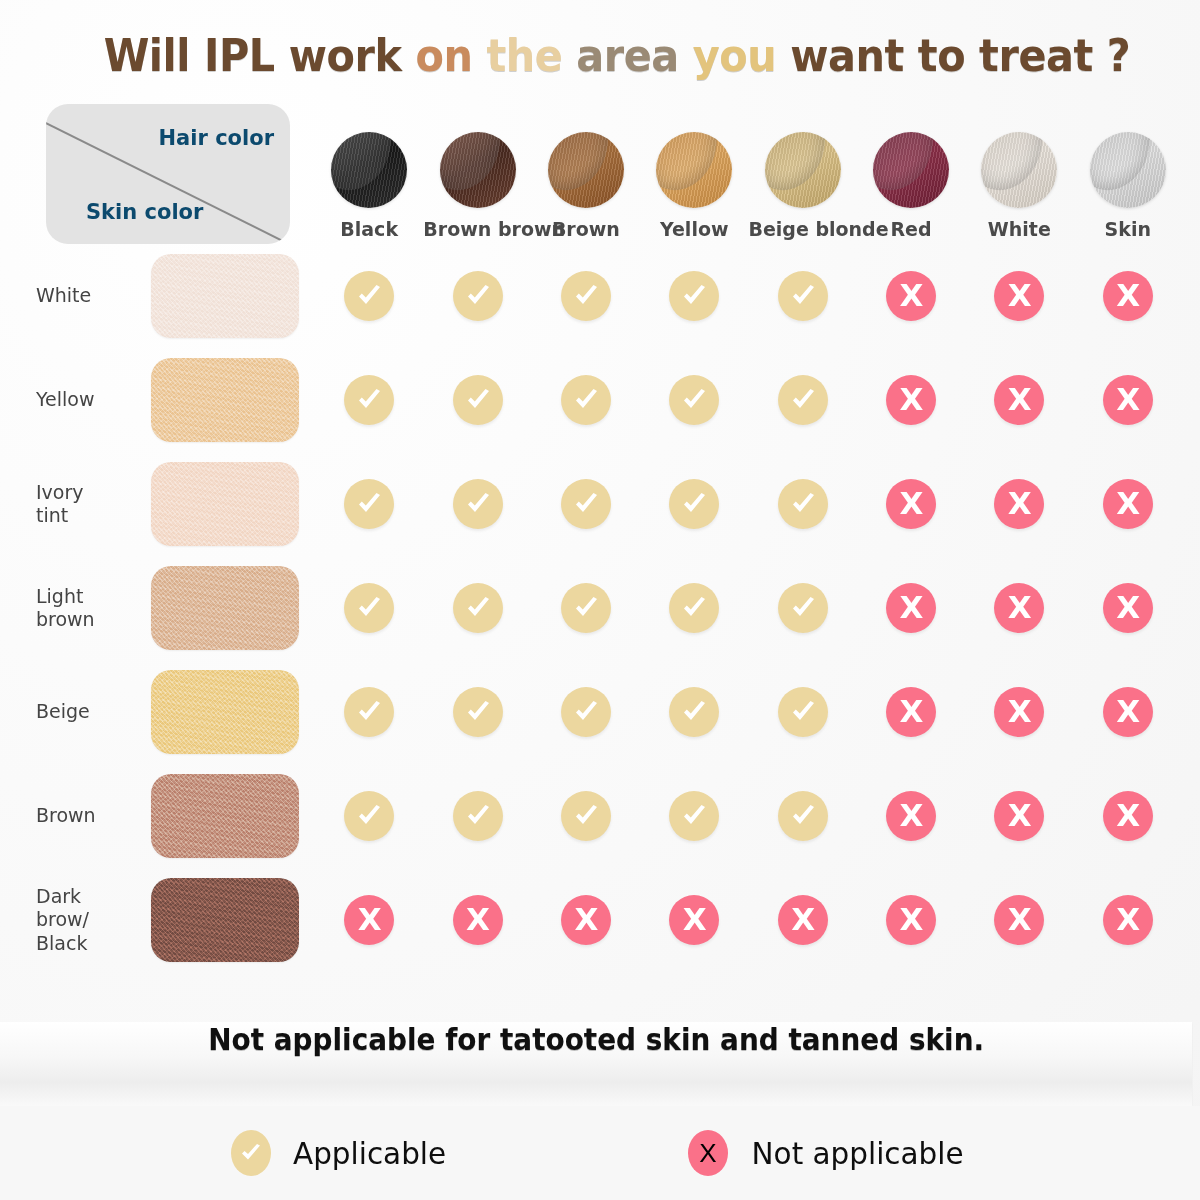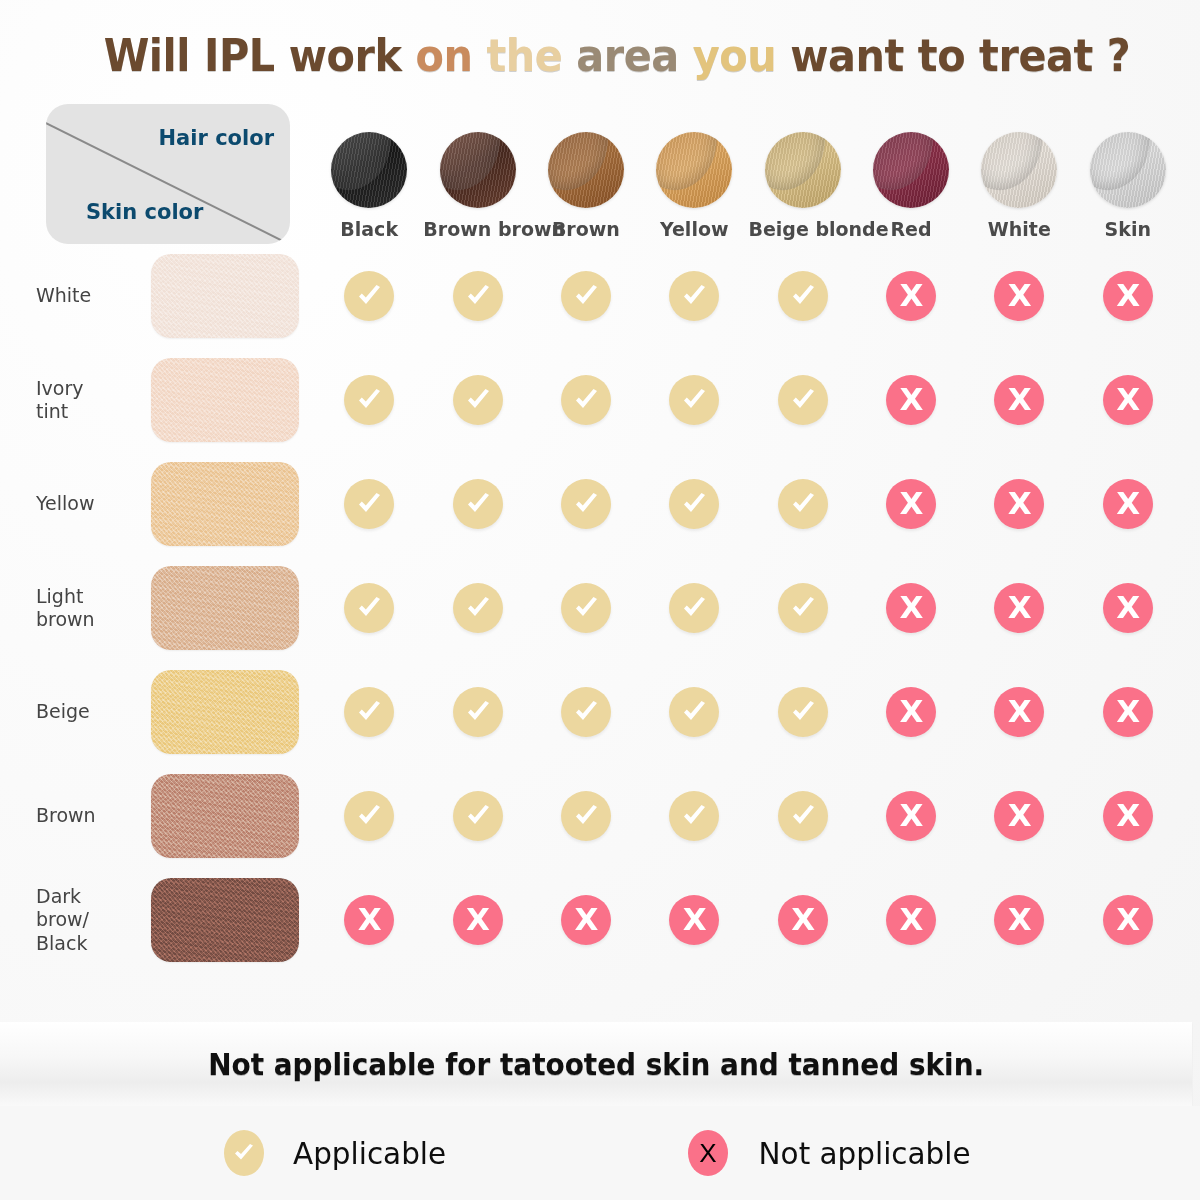--- a/index.html
+++ b/index.html
@@ -200,21 +200,20 @@
 
   
   .banner {
     position: absolute;
     left: 0;
     right: 8px;
     top: 1022px;
     height: 84px;
     background: linear-gradient(180deg, #ffffff 0%, #f7f7f7 42%, #ededed 72%, #f9f9f9 100%);
     display: flex;
-    align-items: center;
     justify-content: center;
     box-shadow: 0 1px 2px rgba(0,0,0,0.05);
   }
   .banner-text {
     font-size: 30px;
     font-weight: bold;
     color: #101010;
     font-family: "DejaVu Sans", sans-serif;
     transform: scaleX(0.93);
     text-shadow: 0 1px 0 rgba(0,0,0,0.25);
@@ -228,21 +227,21 @@
     height: 94px;
     background: #f7f7f7;
     display: flex;
     align-items: center;
     justify-content: center;
     gap: 238px;
   }
   .legend-item {
     display: flex;
     align-items: center;
-    gap: 25px;
+    gap: 18px;
   }
   .legend-badge {
     width: 40px;
     height: 46px;
     border-radius: 50%;
     display: flex;
     align-items: center;
     justify-content: center;
   }
   .legend-badge.ok { background: #ecd79f; }
@@ -386,65 +385,65 @@
                 <span class="xmark">X</span>
               </div></td>
             <td class="cell"><div class="badge no">
                 <span class="xmark">X</span>
               </div></td>
             <td class="cell"><div class="badge no">
                 <span class="xmark">X</span>
               </div></td>
           </tr>
           <tr class="data-row">
+            <td class="row-label">Yellow</td>
+            <td class="skin-cell">
+              <div class="skin-swatch" style="background: rgb(236, 200, 154);">
+                <div class="tex"></div>
+              </div>
+            </td>
+            <td class="cell"><div class="badge ok">
+                <svg width="26" height="24" viewBox="0 0 26 24" aria-hidden="true">
+                  <path d="M3 12.5 L10 20 L24 3 L20.5 1 L9.8 13.5 L5.8 9.5 Z" fill="#ffffff"></path>
+                </svg>
+              </div></td>
+            <td class="cell"><div class="badge ok">
+                <svg width="26" height="24" viewBox="0 0 26 24" aria-hidden="true">
+                  <path d="M3 12.5 L10 20 L24 3 L20.5 1 L9.8 13.5 L5.8 9.5 Z" fill="#ffffff"></path>
+                </svg>
+              </div></td>
+            <td class="cell"><div class="badge ok">
+                <svg width="26" height="24" viewBox="0 0 26 24" aria-hidden="true">
+                  <path d="M3 12.5 L10 20 L24 3 L20.5 1 L9.8 13.5 L5.8 9.5 Z" fill="#ffffff"></path>
+                </svg>
+              </div></td>
+            <td class="cell"><div class="badge ok">
+                <svg width="26" height="24" viewBox="0 0 26 24" aria-hidden="true">
+                  <path d="M3 12.5 L10 20 L24 3 L20.5 1 L9.8 13.5 L5.8 9.5 Z" fill="#ffffff"></path>
+                </svg>
+              </div></td>
+            <td class="cell"><div class="badge ok">
+                <svg width="26" height="24" viewBox="0 0 26 24" aria-hidden="true">
+                  <path d="M3 12.5 L10 20 L24 3 L20.5 1 L9.8 13.5 L5.8 9.5 Z" fill="#ffffff"></path>
+                </svg>
+              </div></td>
+            <td class="cell"><div class="badge no">
+                <span class="xmark">X</span>
+              </div></td>
+            <td class="cell"><div class="badge no">
+                <span class="xmark">X</span>
+              </div></td>
+            <td class="cell"><div class="badge no">
+                <span class="xmark">X</span>
+              </div></td>
+          </tr>
+          <tr class="data-row">
             <td class="row-label">Ivory<br>tint</td>
             <td class="skin-cell">
               <div class="skin-swatch" style="background: rgb(243, 217, 200);">
-                <div class="tex"></div>
-              </div>
-            </td>
-            <td class="cell"><div class="badge ok">
-                <svg width="26" height="24" viewBox="0 0 26 24" aria-hidden="true">
-                  <path d="M3 12.5 L10 20 L24 3 L20.5 1 L9.8 13.5 L5.8 9.5 Z" fill="#ffffff"></path>
-                </svg>
-              </div></td>
-            <td class="cell"><div class="badge ok">
-                <svg width="26" height="24" viewBox="0 0 26 24" aria-hidden="true">
-                  <path d="M3 12.5 L10 20 L24 3 L20.5 1 L9.8 13.5 L5.8 9.5 Z" fill="#ffffff"></path>
-                </svg>
-              </div></td>
-            <td class="cell"><div class="badge ok">
-                <svg width="26" height="24" viewBox="0 0 26 24" aria-hidden="true">
-                  <path d="M3 12.5 L10 20 L24 3 L20.5 1 L9.8 13.5 L5.8 9.5 Z" fill="#ffffff"></path>
-                </svg>
-              </div></td>
-            <td class="cell"><div class="badge ok">
-                <svg width="26" height="24" viewBox="0 0 26 24" aria-hidden="true">
-                  <path d="M3 12.5 L10 20 L24 3 L20.5 1 L9.8 13.5 L5.8 9.5 Z" fill="#ffffff"></path>
-                </svg>
-              </div></td>
-            <td class="cell"><div class="badge ok">
-                <svg width="26" height="24" viewBox="0 0 26 24" aria-hidden="true">
-                  <path d="M3 12.5 L10 20 L24 3 L20.5 1 L9.8 13.5 L5.8 9.5 Z" fill="#ffffff"></path>
-                </svg>
-              </div></td>
-            <td class="cell"><div class="badge no">
-                <span class="xmark">X</span>
-              </div></td>
-            <td class="cell"><div class="badge no">
-                <span class="xmark">X</span>
-              </div></td>
-            <td class="cell"><div class="badge no">
-                <span class="xmark">X</span>
-              </div></td>
-          </tr>
-          <tr class="data-row">
-            <td class="row-label">Yellow</td>
-            <td class="skin-cell">
-              <div class="skin-swatch" style="background: rgb(236, 200, 154);">
                 <div class="tex"></div>
               </div>
             </td>
             <td class="cell"><div class="badge ok">
                 <svg width="26" height="24" viewBox="0 0 26 24" aria-hidden="true">
                   <path d="M3 12.5 L10 20 L24 3 L20.5 1 L9.8 13.5 L5.8 9.5 Z" fill="#ffffff"></path>
                 </svg>
               </div></td>
             <td class="cell"><div class="badge ok">
                 <svg width="26" height="24" viewBox="0 0 26 24" aria-hidden="true">

